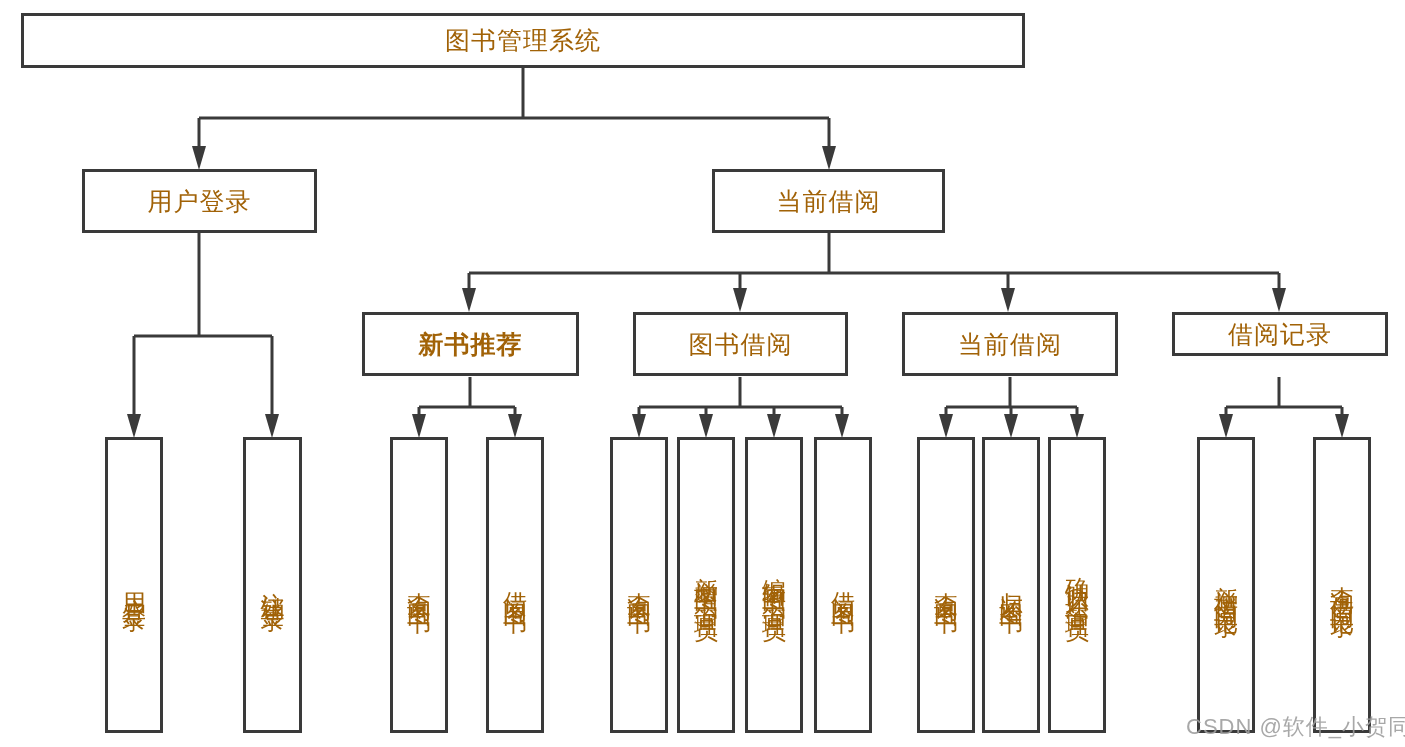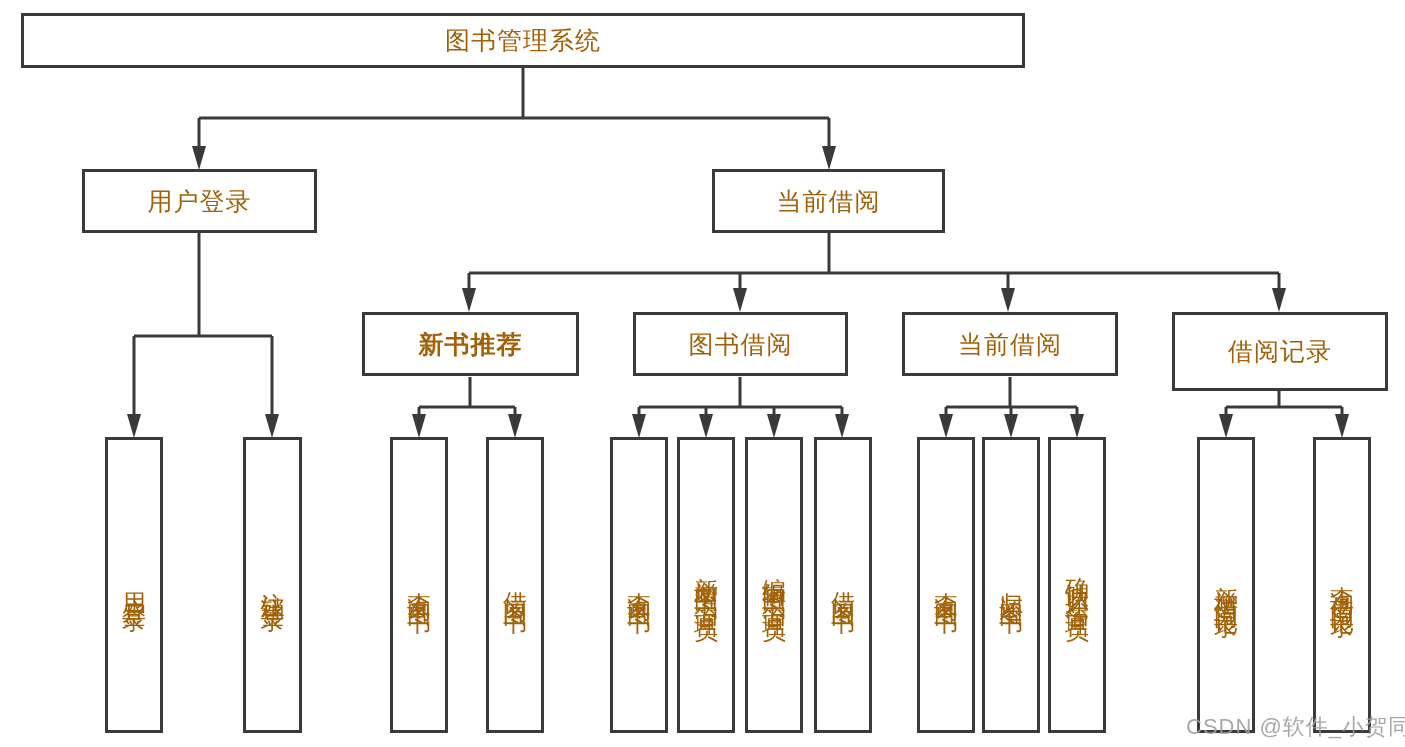--- a/index.html
+++ b/index.html
@@ -98,21 +98,21 @@
 
   <div class="node hnode" style="left:362px; top:312px; width:217px; height:64px;font-weight:bold;">
     <span>新书推荐</span>
   </div>
   <div class="node hnode" style="left:902px; top:312px; width:216px; height:64px;">
     <span>当前借阅</span>
   </div>
   <div class="node hnode" style="left:633px; top:312px; width:215px; height:64px;">
     <span>图书借阅</span>
   </div>
-  <div class="node hnode" style="left:1172px; top:312px; width:216px; height:79px;">
+  <div class="node hnode" style="left:1172px; top:312px; width:216px; height:44px;">
     <span>借阅记录</span>
   </div>
 
   <div class="node vnode" style="left:105px; top:437px; width:58px; height:296px;">
     <span class="vtext">用户登录</span>
   </div>
   <div class="node vnode" style="left:243px; top:437px; width:59px; height:296px;">
     <span class="vtext">注销登录</span>
   </div>
 

